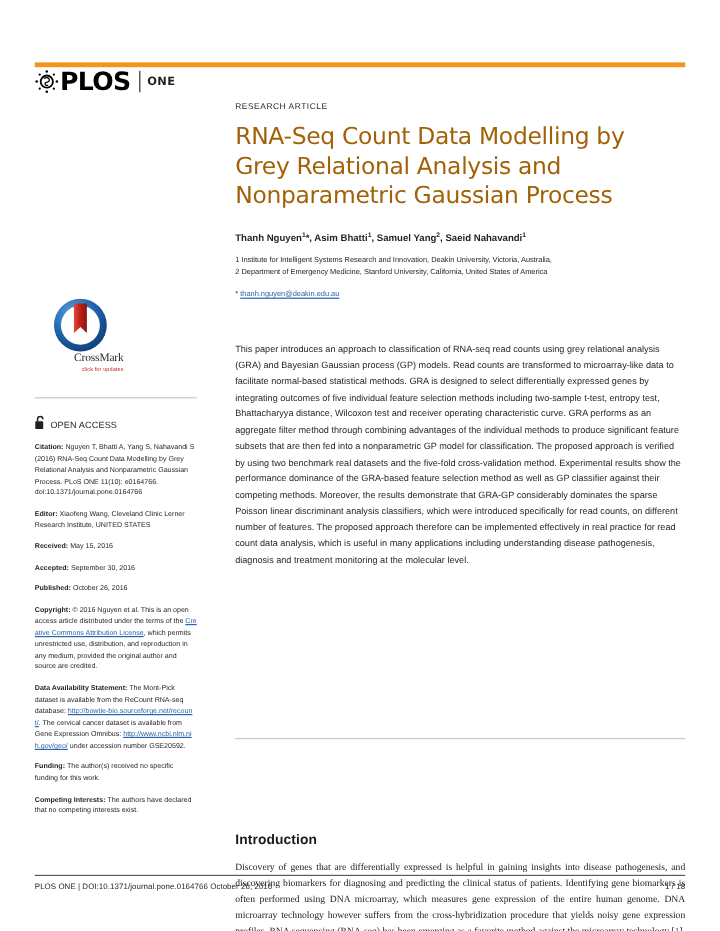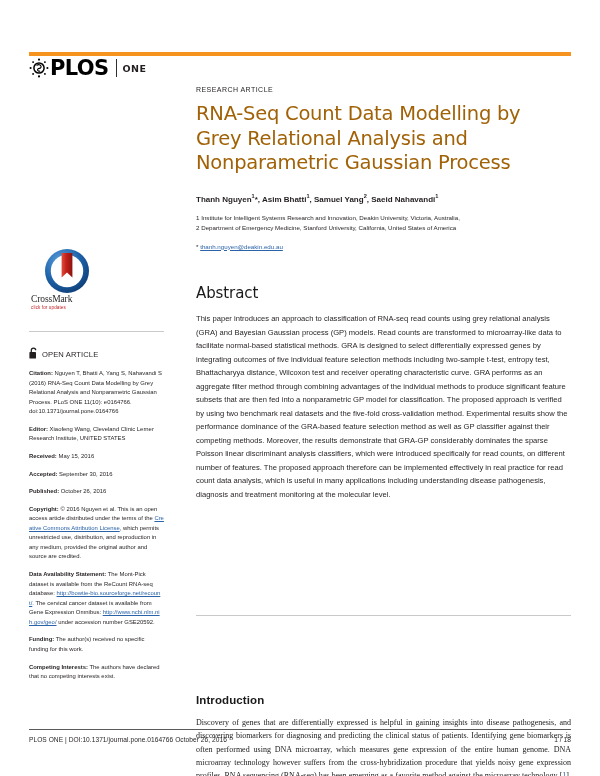--- a/index.html
+++ b/index.html
@@ -80,21 +80,21 @@
     top: 86px;
     width: 375px;
   }
 
   
   #crossmark {
     position: absolute;
     left: 2px;
     top: 162px;
     width: 72px;
-    text-align: left;
+    text-align: right;
   }
   #crossmark .cm-badge { display:block; margin:0 auto; }
   #crossmark .cm-title {
     font-family: "Liberation Serif", serif;
     font-size: 9.5px;
     color: #231f20;
     line-height: 1.05;
     margin-top: 1px;
     letter-spacing: -0.1px;
   }
@@ -321,21 +321,21 @@
 
   <div id="sidebar-rule"></div>
 
   <div id="open-access">
     <span>
       <svg width="9" height="12" viewBox="0 0 9 12" aria-hidden="true">
         <path d="M2.3 5.2 V3.3 a2.2 2.2 0 0 1 4.4 0" fill="none" stroke="#231f20" stroke-width="1.25"></path>
         <rect x="0.4" y="5.0" width="6.6" height="6.6" rx="0.7" fill="#231f20"></rect>
       </svg>
     </span>
-    <span class="oa-label">OPEN ARTICLE</span>
+    <span class="oa-label">OPEN ACCESS</span>
   </div>
 
   <div id="sidebar-meta">
 
     <div class="meta-block">
       <b>Citation:</b><span> Nguyen T, Bhatti A, Yang S, Nahavandi S (2016) RNA-Seq Count Data Modelling by Grey Relational Analysis and Nonparametric Gaussian Process. PLoS ONE 11(10): e0164766. doi:10.1371/journal.pone.0164766</span>
     </div>
 
     <div class="meta-block">
       <b>Editor:</b><span> Xiaofeng Wang, Cleveland Clinic Lerner Research Institute, UNITED STATES</span>
@@ -381,21 +381,20 @@
   <div id="authors">Thanh Nguyen<sup>1</sup>*, Asim Bhatti<sup>1</sup>, Samuel Yang<sup>2</sup>, Saeid Nahavandi<sup>1</sup></div>
 
   <div id="affiliations">1 Institute for Intelligent Systems Research and Innovation, Deakin University, Victoria, Australia,<br>2 Department of Emergency Medicine, Stanford University, California, United States of America</div>
 
   <div id="corresponding">
     <span>*</span>
     <span class="email">thanh.nguyen@deakin.edu.au</span>
   </div>
 
   <div id="abstract-wrap">
-    <h2 class="section-head">Abstract</h2>
     <div id="abstract-body">
       <p>This paper introduces an approach to classification of RNA-seq read counts using grey relational analysis (GRA) and Bayesian Gaussian process (GP) models. Read counts are transformed to microarray-like data to facilitate normal-based statistical methods. GRA is designed to select differentially expressed genes by integrating outcomes of five individual feature selection methods including two-sample t-test, entropy test, Bhattacharyya distance, Wilcoxon test and receiver operating characteristic curve. GRA performs as an aggregate filter method through combining advantages of the individual methods to produce significant feature subsets that are then fed into a nonparametric GP model for classification. The proposed approach is verified by using two benchmark real datasets and the five-fold cross-validation method. Experimental results show the performance dominance of the GRA-based feature selection method as well as GP classifier against their competing methods. Moreover, the results demonstrate that GRA-GP considerably dominates the sparse Poisson linear discriminant analysis classifiers, which were introduced specifically for read counts, on different number of features. The proposed approach therefore can be implemented effectively in real practice for read count data analysis, which is useful in many applications including understanding disease pathogenesis, diagnosis and treatment monitoring at the molecular level.</p>
     </div>
   </div>
 
   <div id="abstract-rule"></div>
 
   <div id="intro-wrap">
     <h2 class="section-head intro">Introduction</h2>
     <div id="intro-body">

